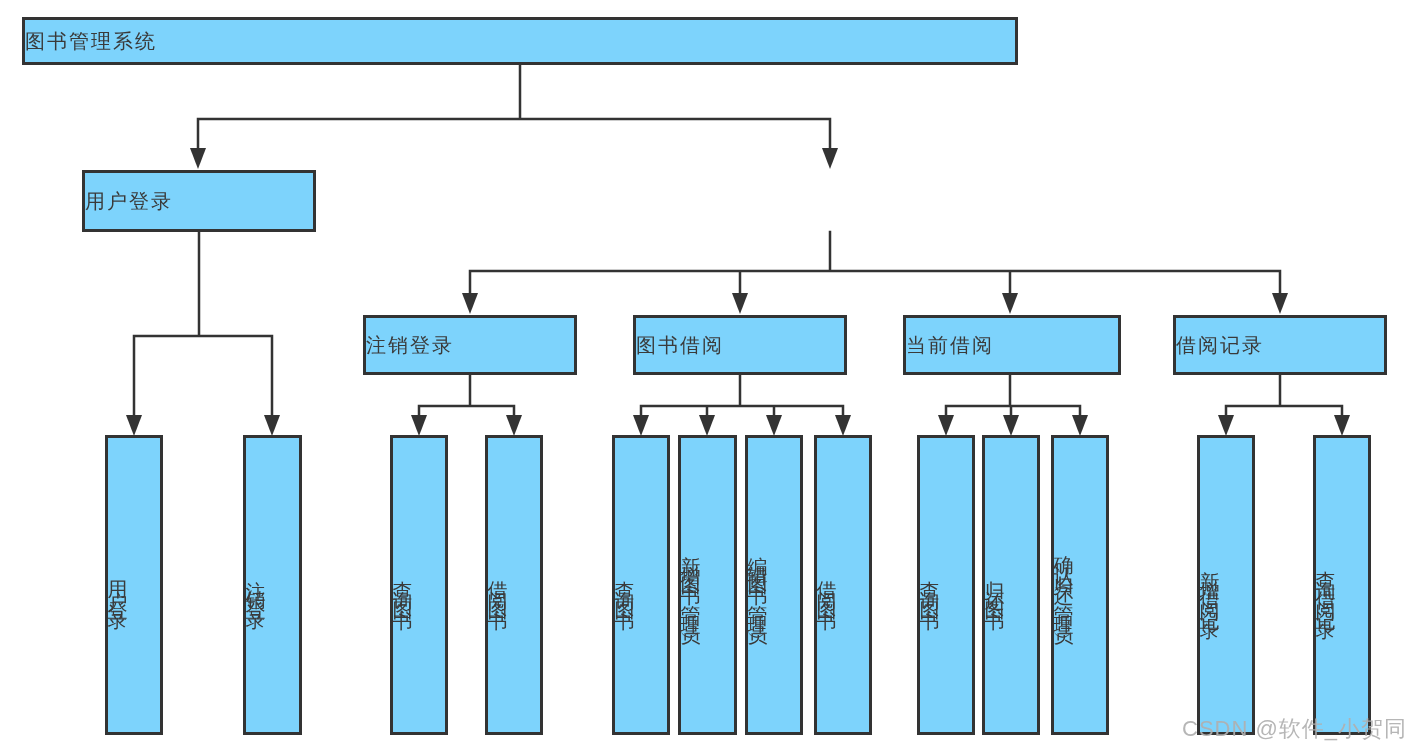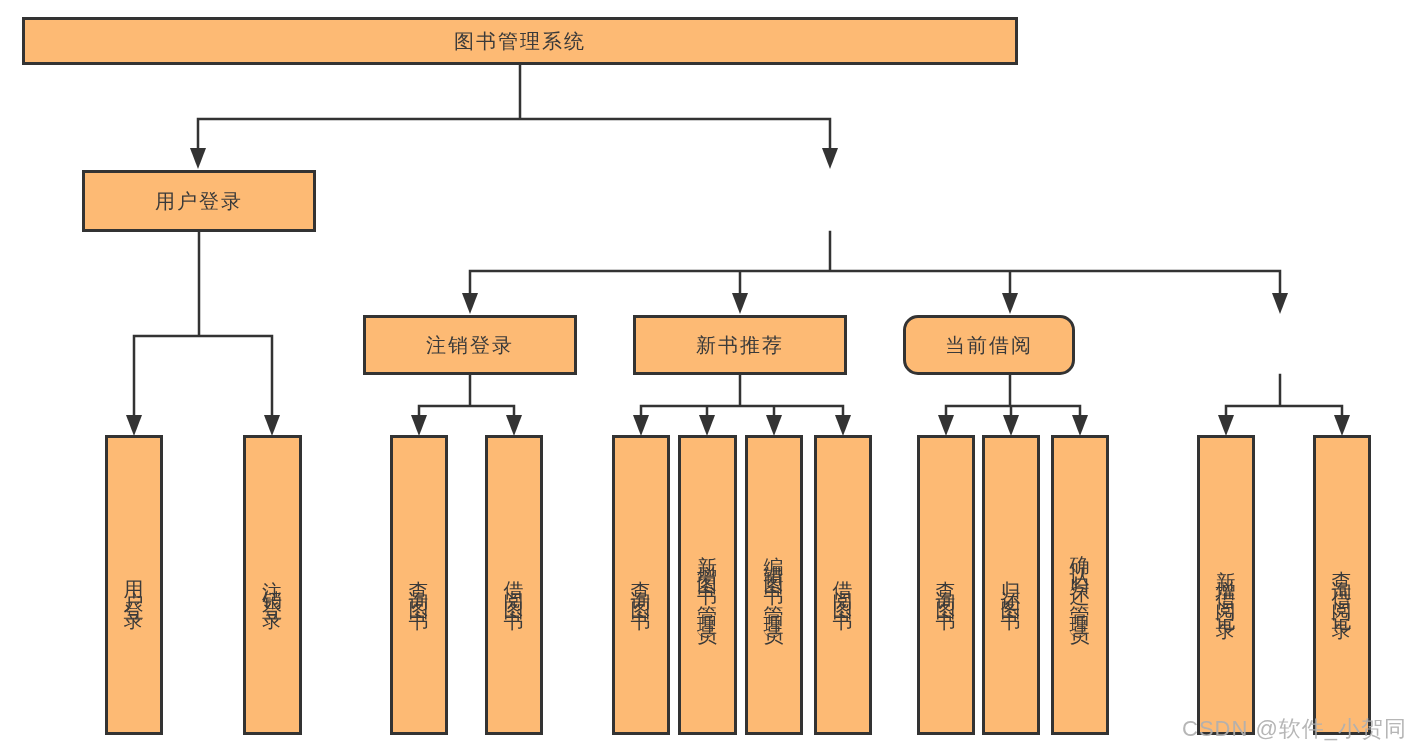--- a/index.html
+++ b/index.html
@@ -11,22 +11,22 @@
   html,body{margin:0;padding:0;}
   body{
     width:1405px;height:747px;background:var(--bg);
     font-family:"Liberation Sans","DejaVu Sans",sans-serif;
     position:relative;overflow:hidden;
   }
   .stage{position:absolute;inset:0;}
   svg.wires{position:absolute;left:0;top:0;z-index:0;}
   .node{
     position:absolute;box-sizing:border-box;
-    border:3px solid var(--line);background:#fdba74;
-    display:flex;align-items:center;justify-content:center;
+    border:3px solid var(--line);background:#7dd3fc;
+    display:flex;align-items:center;justify-content:flex-start;
     z-index:1;color:var(--text);
   }
   .hbox{font-size:20px;letter-spacing:2px;line-height:1;}
   .leaf .vtext{
     writing-mode:vertical-rl;text-orientation:mixed;
     font-size:20px;letter-spacing:10px;line-height:1;
     white-space:nowrap;color:var(--text);
   }
   .watermark{
     position:absolute;left:1182px;top:714px;z-index:3;
@@ -77,24 +77,27 @@
   </div>
 
   <div class="node hbox" style="left:82px;top:170px;width:234px;height:62px;">
     <span>用户登录</span>
   </div>
 
   <div class="node hbox" style="left:363px;top:315px;width:214px;height:60px;">
     <span>注销登录</span>
   </div>
   <div class="node hbox" style="left:633px;top:315px;width:214px;height:60px;">
-    <span>新书推荐</span>
+    <span>图书借阅</span>
   </div>
-  <div class="node hbox" style="left:903px;top:315px;width:172px;height:60px;border-radius:15px;">
+  <div class="node hbox" style="left:903px;top:315px;width:218px;height:60px;">
     <span>当前借阅</span>
+  </div>
+  <div class="node hbox" style="left:1173px;top:315px;width:214px;height:60px;">
+    <span>借阅记录</span>
   </div>
 
   <div class="node leaf" style="left:105px;top:435px;width:58px;height:300px;">
     <span class="vtext">用户登录</span>
   </div>
   <div class="node leaf" style="left:243px;top:435px;width:59px;height:300px;">
     <span class="vtext">注销登录</span>
   </div>
 
   <div class="node leaf" style="left:390px;top:435px;width:58px;height:300px;">

